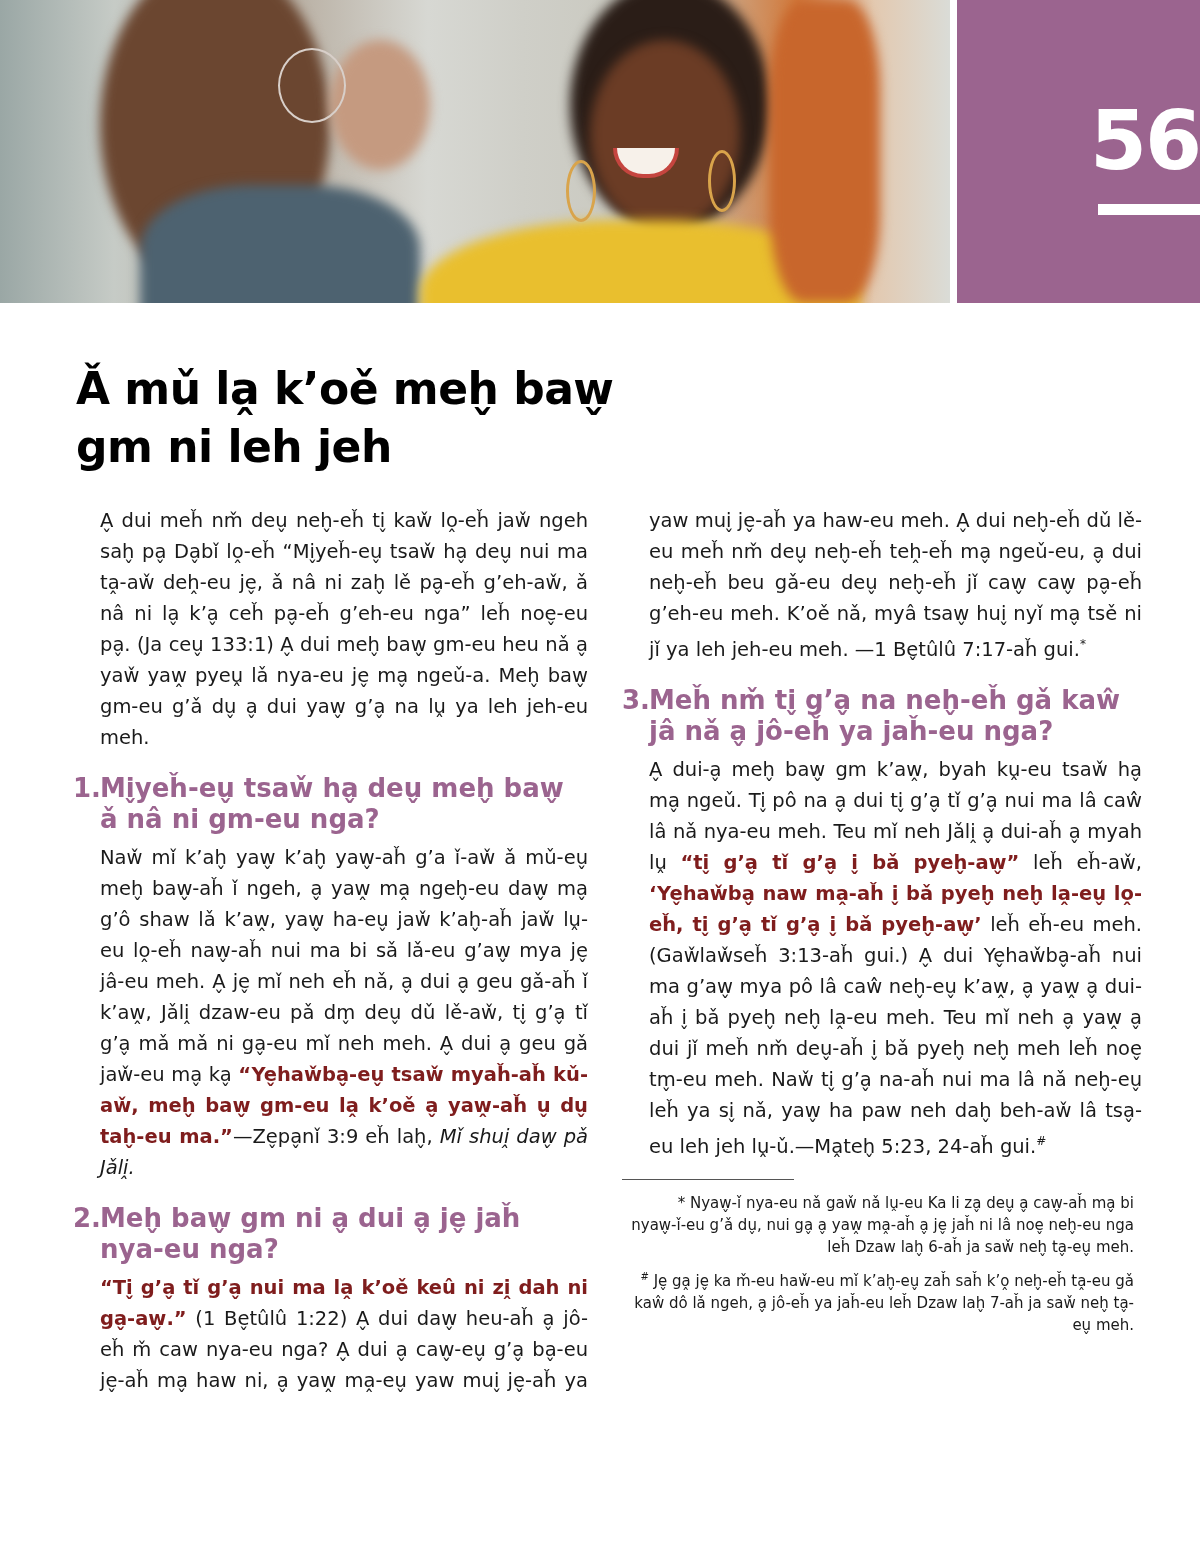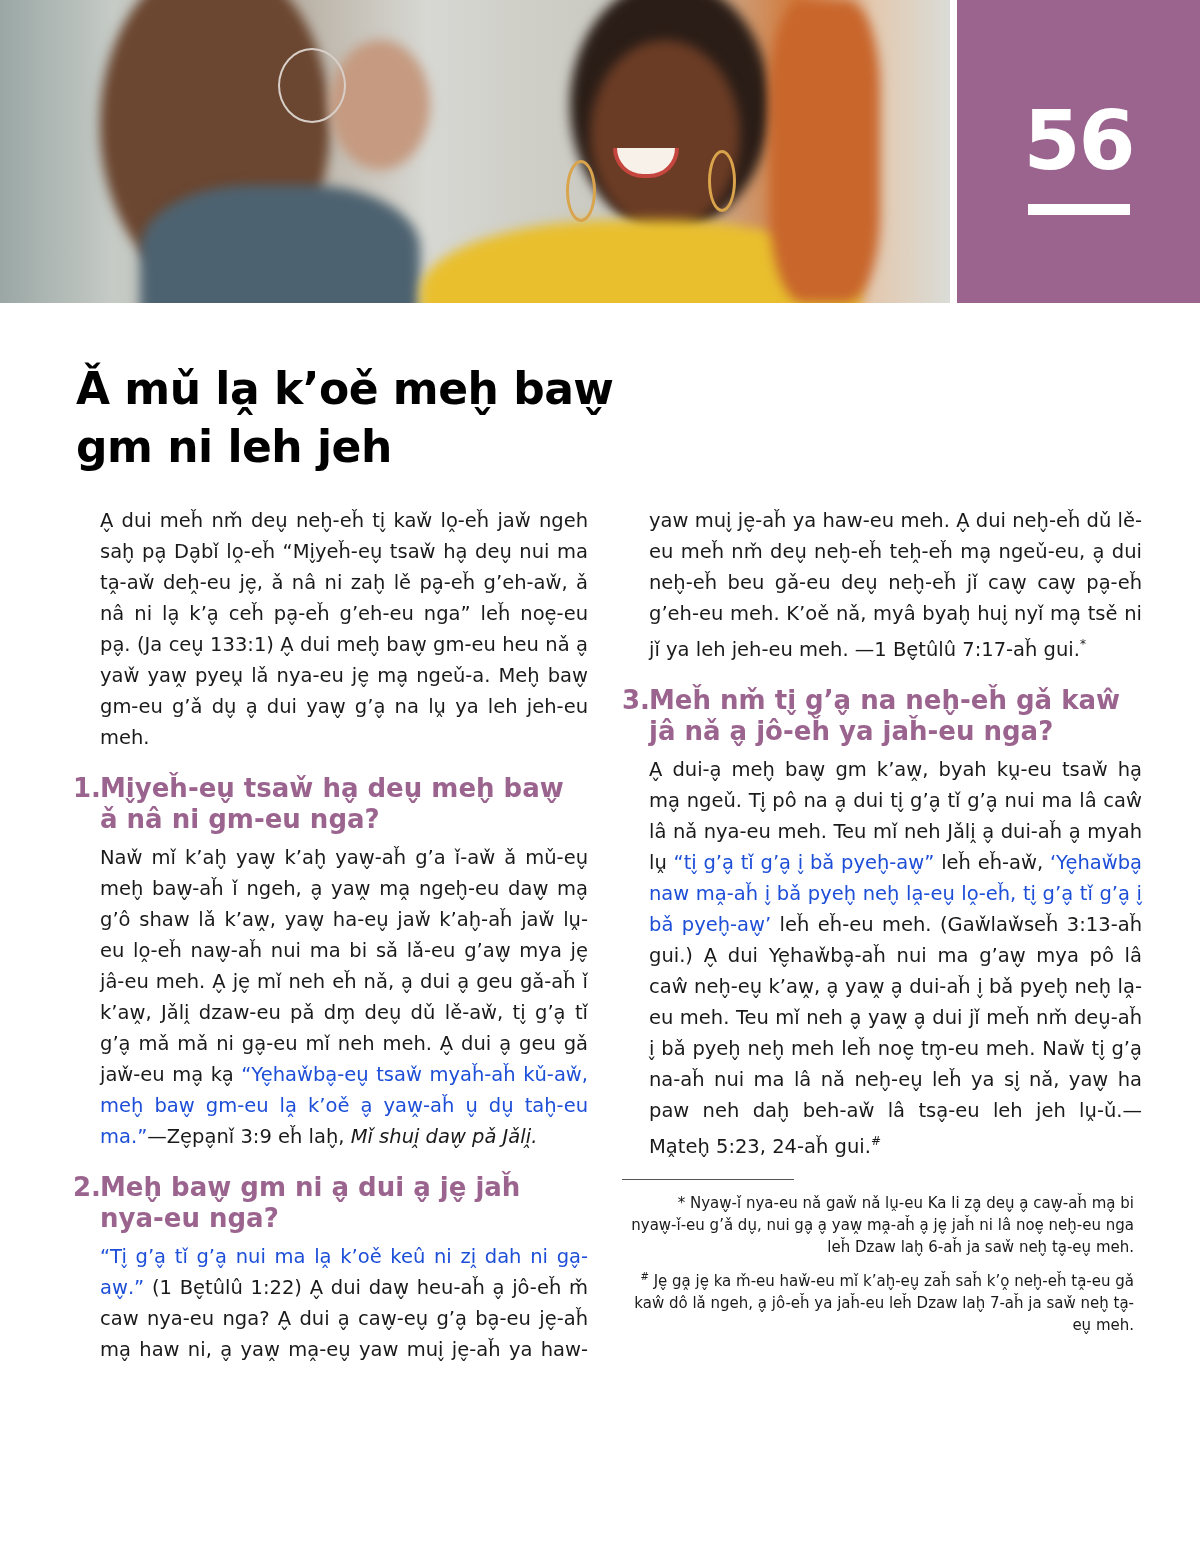--- a/index.html
+++ b/index.html
@@ -20,42 +20,42 @@
   .hero .b6 { left: 420px; top: 220px; width: 440px; height: 160px; background: #e9bf2e; border-radius: 45% 45% 0 0; }
   .hero .b7 { left: 770px; top: 0px; width: 110px; height: 303px; background: #c8662c; border-radius: 30%; }
   .hero .smile { position: absolute; left: 613px; top: 148px; width: 66px; height: 30px; background: #f7f1ea; border-radius: 0 0 40px 40px; border: 4px solid #c5453f; border-top: none; }
   .hero .hoop { position: absolute; border: 3px solid #d9a44b; border-radius: 50%; }
   .hero .h1 { left: 566px; top: 160px; width: 30px; height: 62px; }
   .hero .h2 { left: 708px; top: 150px; width: 28px; height: 62px; }
   .hero .h3 { left: 278px; top: 48px; width: 68px; height: 75px; border-color: #d8cfc9; border-width: 2px; }
 
   .chapter-block {
     position: absolute; left: 957px; top: 0; width: 243px; height: 303px; background: #9b648f;
-    display: flex; flex-direction: column; align-items: center; justify-content: flex-start;
+    display: flex; flex-direction: column; align-items: flex-end; justify-content: flex-start;
   }
   .chapter-number {
     margin-top: 100px; color: #ffffff; font-family: "DejaVu Sans", sans-serif; font-weight: bold;
     font-size: 82px; line-height: 1; letter-spacing: -2px;
   }
   .chapter-rule { width: 102px; height: 11px; background: #ffffff; margin-top: 22px; }
 
   .title {
     position: absolute; left: 76px; top: 360px; width: 640px;
     font-family: "DejaVu Sans", sans-serif; font-weight: bold; font-size: 44px; line-height: 58px;
     letter-spacing: -0.5px; color: #000;
   }
 
   .col { position: absolute; top: 505px; }
   .col-left { left: 73px; width: 515px; }
   .col-right { left: 622px; width: 520px; top: 505px; }
 
   .para {
     font-size: 19.5px; line-height: 31px; text-align: justify; padding-left: 27px; color: #1a1a1a;
   }
-  .para b { font-weight: normal; color: #1d4ed8; }
+  .para b { font-weight: bold; color: #7f1d1d; }
   .para i { font-style: italic; }
 
   .q {
     color: #9b648f; font-weight: bold; font-size: 26px; line-height: 31px;
     padding-left: 27px; text-indent: -27px; margin-top: 20px; margin-bottom: 7px;
   }
   .q .qnum { display: inline-block; width: 27px; text-indent: 0; }
 
   .footnote-rule { width: 172px; height: 1px; background: #555; margin-top: 18px; margin-bottom: 12px; }
   .footnotes { font-size: 15px; line-height: 22px; color: #1a1a1a; }
@@ -101,21 +101,21 @@
   <h2 class="q">
     <span class="qnum">2.</span><span>Meh̬ baw̬ gm ni a̬ dui a̬ je̬ jaȟ nya-eu nga?</span>
   </h2>
   <p class="para" style="height:124px; overflow:hidden;">
     <b>“Ti̬ g’a̬ tǐ g’a̬ nui ma la̭ k’oě keû ni zi̭ dah ni ga̬-aw̬.”</b><span> (1 Be̬tûlû 1:22) A̬ dui daw̬ heu-aȟ a̬ jô-eȟ m̌ caw nya-eu nga? A̬ dui a̬ caw̬-eu̬ g’a̬ ba̬-eu je̬-aȟ ma̬ haw ni, a̬ yaw̭ ma̭-eu̬ yaw mui̬ je̬-aȟ ya haw-eu meh. A̬ dui neh̬-eȟ dǔ lě-eu meȟ nm̌ deu̬ neh̬-eȟ teh̭-eȟ ma̬ ngeǔ-eu, a̬ dui neh̬-eȟ beu gǎ-eu deu̬ neh̬-eȟ jǐ caw̬ caw̬ pa̬-eȟ g’eh-eu meh. K’oě nǎ, myâ pyaw̬ hui̬ nyǐ ma̬ tsě ni jǐ ya leh jeh-eu meh.</span>
   </p>
 </div>
 
 <div class="col col-right">
   <p class="para" style="padding-left:27px;">
-    <span>yaw mui̬ je̬-aȟ ya haw-eu meh. A̬ dui neh̬-eȟ dǔ lě-eu meȟ nm̌ deu̬ neh̬-eȟ teh̭-eȟ ma̬ ngeǔ-eu, a̬ dui neh̬-eȟ beu gǎ-eu deu̬ neh̬-eȟ jǐ caw̬ caw̬ pa̬-eȟ g’eh-eu meh. K’oě nǎ, myâ byah̬ hui̬ nyǐ ma̬ tsě ni jǐ ya leh jeh-eu meh.</span>
+    <span>yaw mui̬ je̬-aȟ ya haw-eu meh. A̬ dui neh̬-eȟ dǔ lě-eu meȟ nm̌ deu̬ neh̬-eȟ teh̭-eȟ ma̬ ngeǔ-eu, a̬ dui neh̬-eȟ beu gǎ-eu deu̬ neh̬-eȟ jǐ caw̬ caw̬ pa̬-eȟ g’eh-eu meh. K’oě nǎ, myâ tsaw̬ hui̬ nyǐ ma̬ tsě ni jǐ ya leh jeh-eu meh.</span>
     <span>—1 Be̬tûlû 7:17-aȟ gui.</span><sup style="font-size:12px;">*</sup>
   </p>
 
   <h2 class="q">
     <span class="qnum">3.</span><span>Meȟ nm̌ ti̬ g’a̬ na neh̬-eȟ gǎ kaŵ jâ nǎ a̬ jô-eȟ ya jaȟ-eu nga?</span>
   </h2>
   <p class="para">
     <span>A̬ dui-a̬ meh̬ baw̬ gm k’aw̭, byah kṷ-eu tsaw̌ ha̬ ma̬ ngeǔ. Ti̬ pô na a̬ dui ti̬ g’a̬ tǐ g’a̬ nui ma lâ caŵ lâ nǎ nya-eu meh. Teu mǐ neh Jǎli̭ a̬ dui-aȟ a̬ myah lṷ </span><b>“ti̬ g’a̬ tǐ g’a̬ i̬ bǎ pyeh̬-aw̬”</b><span> leȟ eȟ-aw̌, </span><b>‘Ye̬haw̌ba̬ naw ma̭-aȟ i̬ bǎ pyeh̬ neh̬ la̭-eu̬ lo̭-eȟ, ti̬ g’a̬ tǐ g’a̬ i̬ bǎ pyeh̬-aw̬’</b><span> leȟ eȟ-eu meh. (Gaw̌law̌seȟ 3:13-aȟ gui.) A̬ dui Ye̬haw̌ba̬-aȟ nui ma g’aw̬ mya pô lâ caŵ neh̬-eu̬ k’aw̭, a̬ yaw̭ a̬ dui-aȟ i̬ bǎ pyeh̬ neh̬ la̭-eu meh. Teu mǐ neh a̬ yaw̭ a̬ dui jǐ meȟ nm̌ deu̬-aȟ i̬ bǎ pyeh̬ neh̬ meh leȟ noe̬ tm̬-eu meh. Naw̌ ti̬ g’a̬ na-aȟ nui ma lâ nǎ neh̬-eu̬ leȟ ya si̬ nǎ, yaw̬ ha paw neh dah̬ beh-aw̌ lâ tsa̬-eu leh jeh lṷ-ǔ.—Ma̭teh̬ 5:23, 24-aȟ gui.</span><sup style="font-size:12px;">#</sup>
   </p>
 

